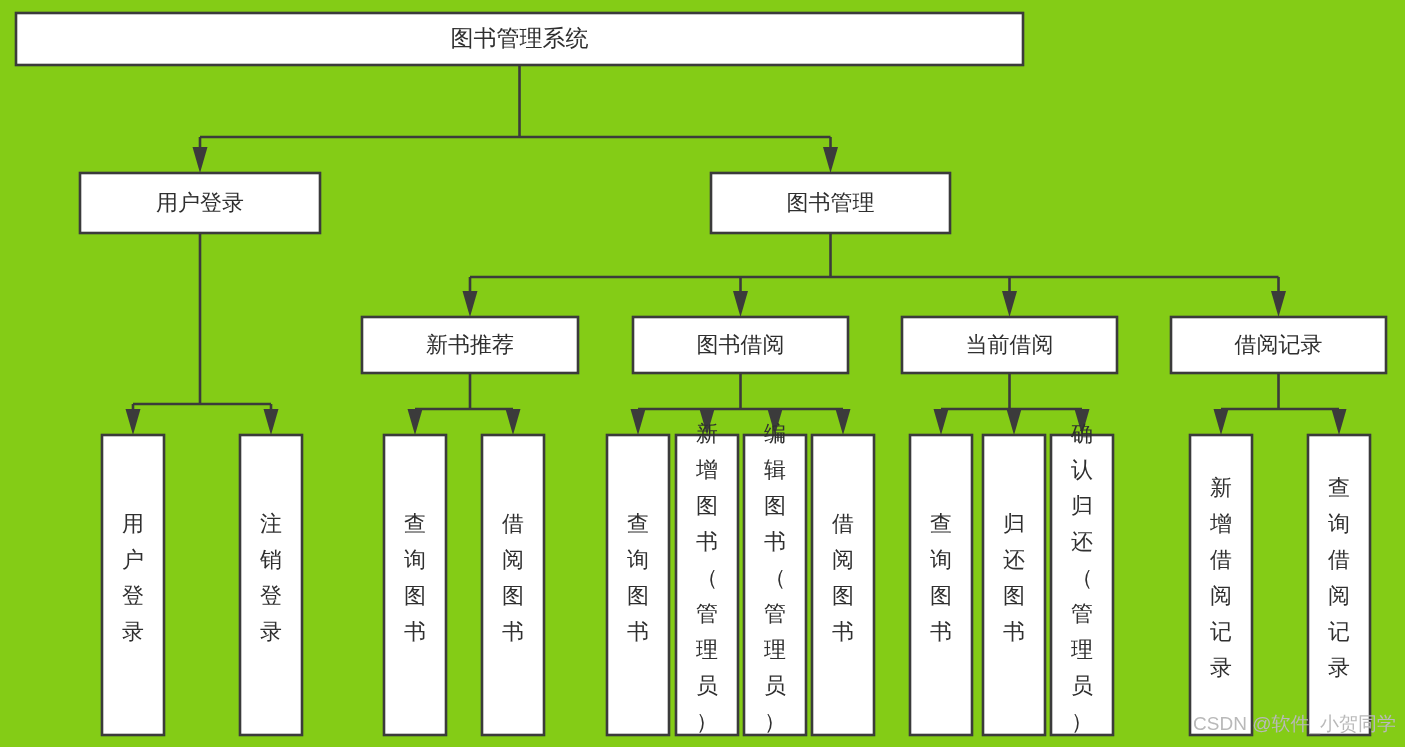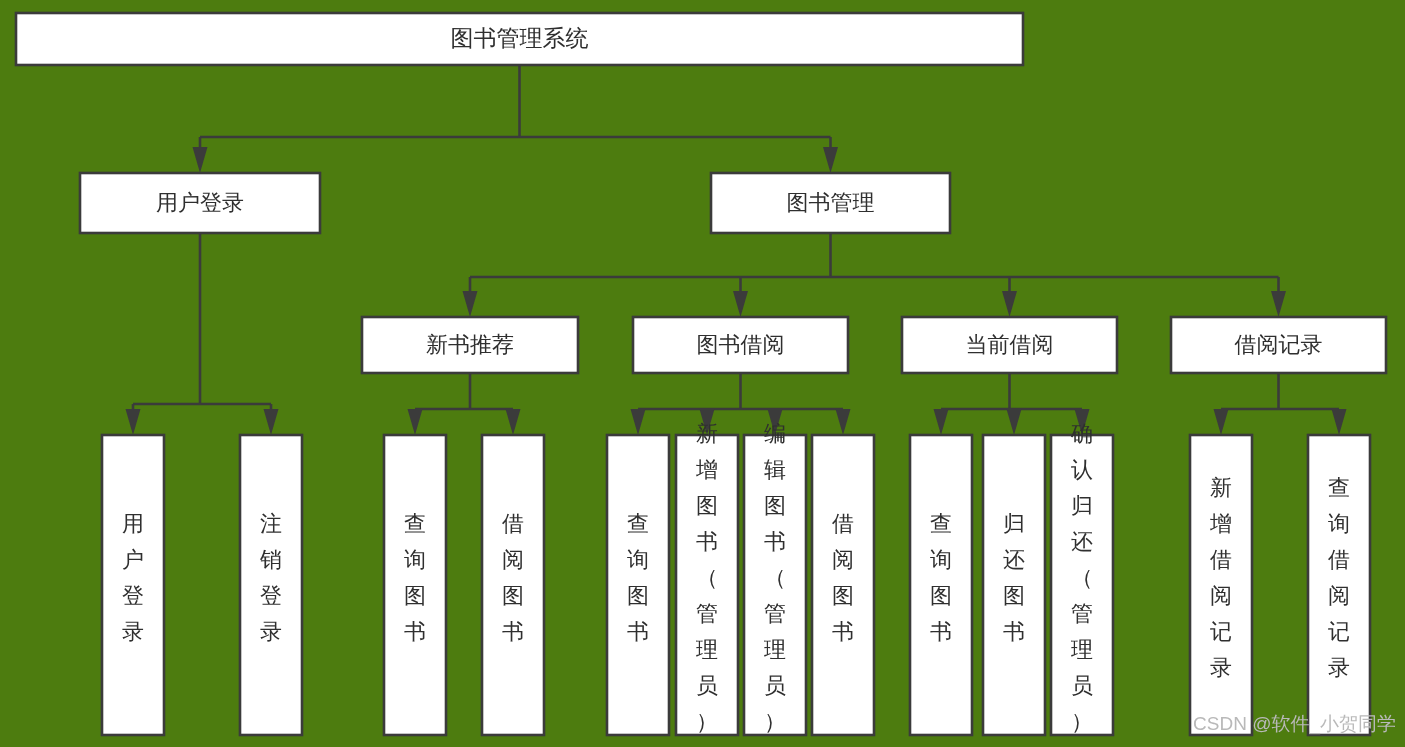--- a/index.html
+++ b/index.html
@@ -8,21 +8,21 @@
     padding: 0;
     background: #ffffff;
   }
   body {
     font-family: "Liberation Sans", "DejaVu Sans", sans-serif;
   }
   #diagram-root {
     position: relative;
     width: 1405px;
     height: 747px;
-    background: #4d7c0f;
+    background: #84cc16;
     overflow: hidden;
   }
   svg#tree-svg {
     position: absolute;
     left: 0;
     top: 0;
     width: 1405px;
     height: 747px;
     display: block;
   }

